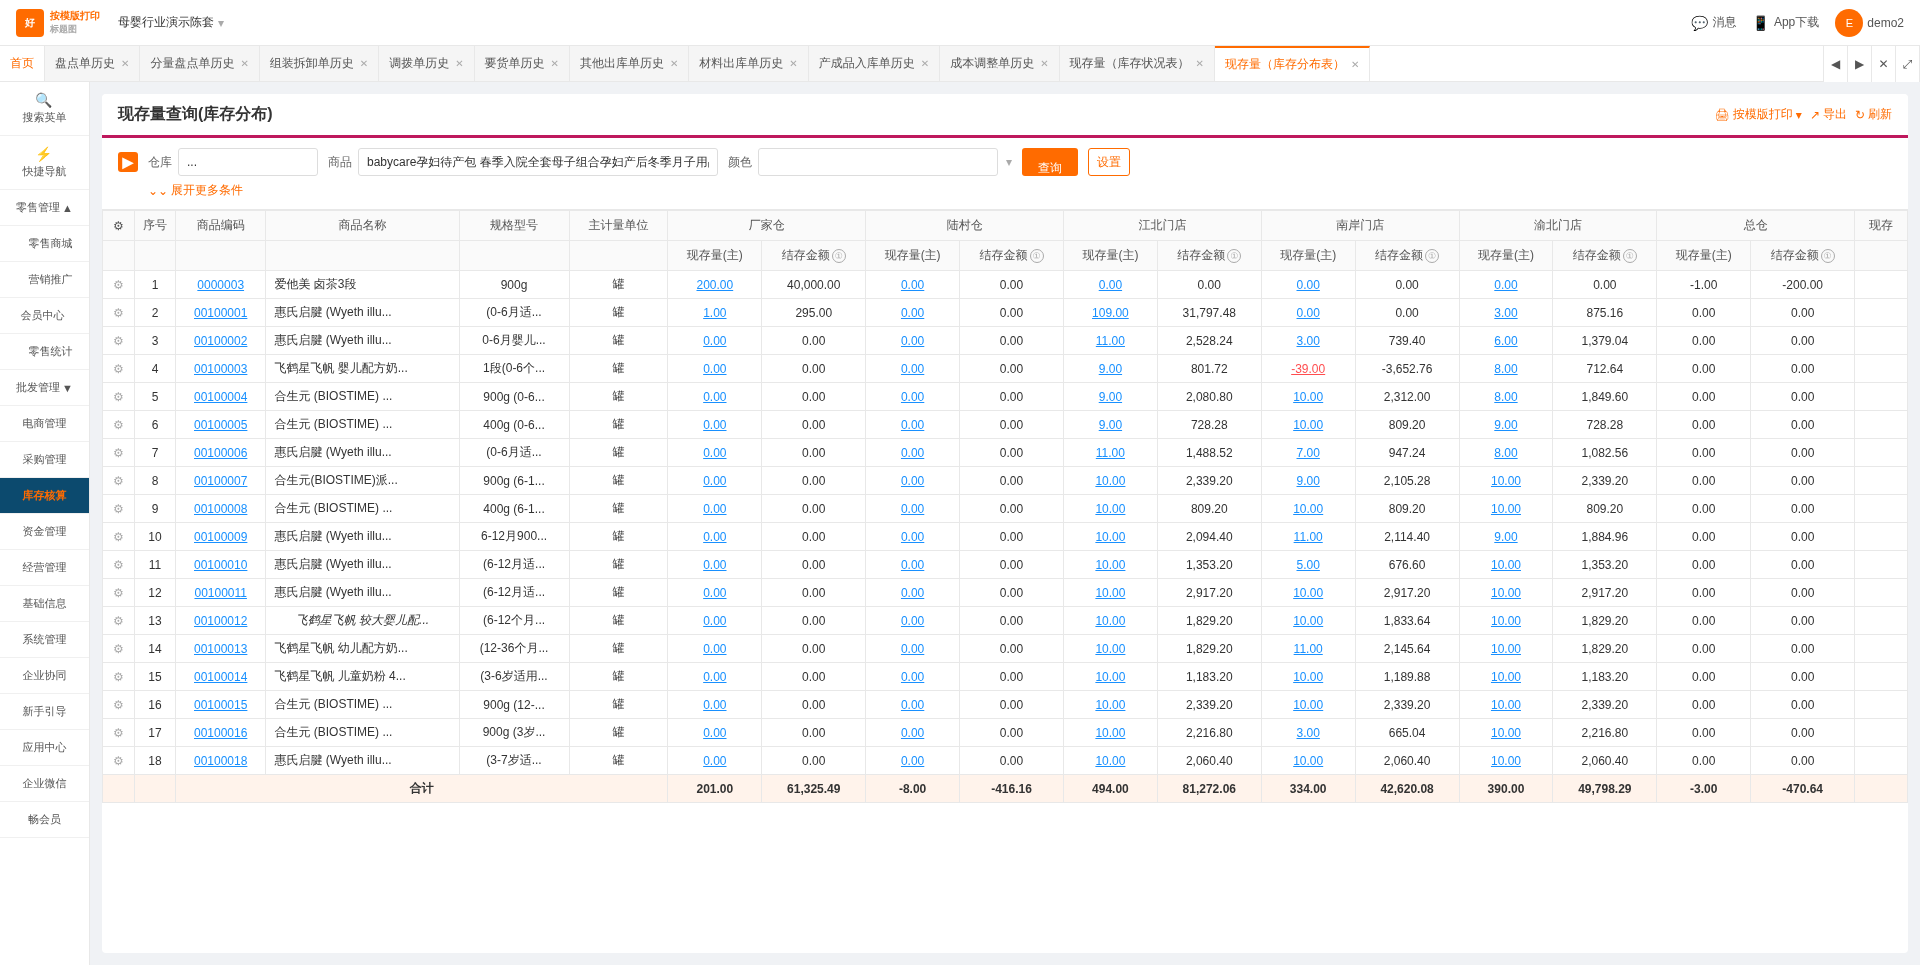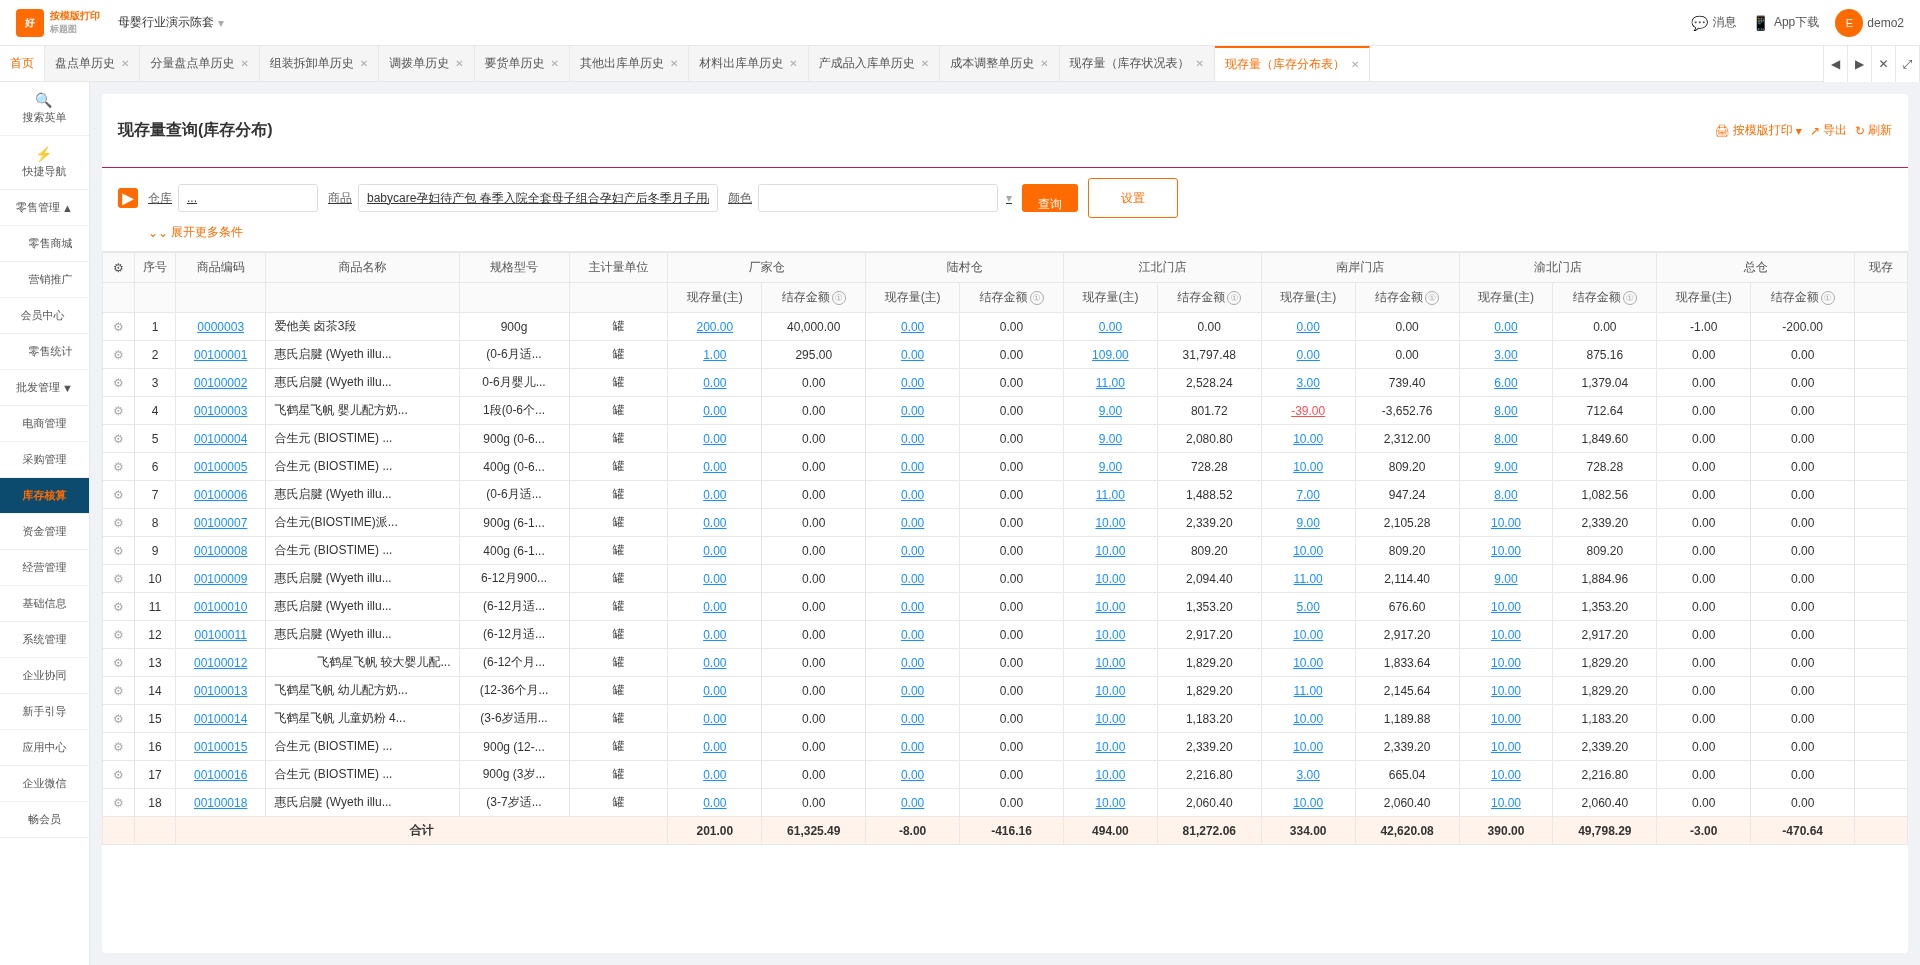--- a/index.html
+++ b/index.html
@@ -89,53 +89,53 @@
     .content-area {
       flex: 1;
       overflow: auto;
       padding: 12px;
       background: #f0f2f5;
     }
     
     
     .page-header {
       background: #fff;
-      padding: 26px 16px;
+      padding: 10px 16px;
       border-radius: 4px 4px 0 0;
-      border-bottom: 1px solid #be185d;
+      border-bottom: 3px solid #be185d;
       display: flex;
       align-items: center;
       justify-content: space-between;
     }
     .page-title { font-size: 16px; font-weight: bold; color: #333; }
     .header-actions { display: flex; align-items: center; gap: 8px; }
     .btn-link { color: #ff6b00; cursor: pointer; font-size: 12px; display: flex; align-items: center; gap: 3px; background: none; border: none; }
     
     
     .filter-area {
       background: #fff;
       padding: 10px 16px;
       border-bottom: 1px solid #e8e8e8;
     }
     .filter-row { display: flex; align-items: center; gap: 10px; flex-wrap: wrap; }
-    .filter-item { display: flex; align-items: center; gap: 6px; text-decoration: underline; }
+    .filter-item { display: flex; align-items: center; gap: 6px; }
     .filter-label { color: #666; font-size: 12px; white-space: nowrap; }
     .filter-input {
       border: 1px solid #ddd;
       border-radius: 3px;
       padding: 4px 8px;
       font-size: 12px;
       color: #333;
       background: #fff;
       height: 28px;
     }
     .filter-input-wide { width: 360px; }
     .filter-input-medium { width: 140px; }
     .btn-query { background: #ff6b00; color: #fff; border: none; border-radius: 3px; padding: 12px 16px; cursor: pointer; font-size: 12px; height: 28px; }
-    .btn-setting { background: #fff; color: #ff6b00; border: 1px solid #ff6b00; border-radius: 3px; padding: 5px 32px; cursor: pointer; font-size: 12px; height: 40px; }
+    .btn-setting { background: #fff; color: #ff6b00; border: 1px solid #ff6b00; border-radius: 3px; padding: 5px 8px; cursor: pointer; font-size: 12px; height: 28px; }
     .expand-btn { color: #ff6b00; cursor: pointer; font-size: 12px; display: flex; align-items: center; gap: 3px; }
     .filter-toggle-btn {
       background: #ff6b00;
       color: white;
       border: none;
       border-radius: 3px;
       width: 20px;
       height: 20px;
       cursor: pointer;
       font-size: 14px;
@@ -708,21 +708,21 @@
       <td><span class="text-link">10.00</span></td>
       <td>2,917.20</td>
       <td class="">0.00</td>
       <td class="">0.00</td>
       <td></td>
     </tr>
               <tr>
       <td style="color:#aaa;cursor:pointer;">⚙</td>
       <td>13</td>
       <td><span class="text-link">00100012</span></td>
-      <td style="text-align:right;max-width:180px;overflow:hidden;text-overflow:ellipsis;">飞鹤星飞帆 较大婴儿配...</td>
+      <td style="text-align:center;max-width:180px;overflow:hidden;text-overflow:ellipsis;font-style:italic;">飞鹤星飞帆 较大婴儿配...</td>
       <td>(6-12个月...</td>
       <td>罐</td>
       <td><span class="text-link">0.00</span></td>
       <td>0.00</td>
       <td><span class="text-link ">0.00</span></td>
       <td>0.00</td>
       <td><span class="text-link">10.00</span></td>
       <td>1,829.20</td>
       <td><span class="text-link ">10.00</span></td>
       <td class="">1,833.64</td>

